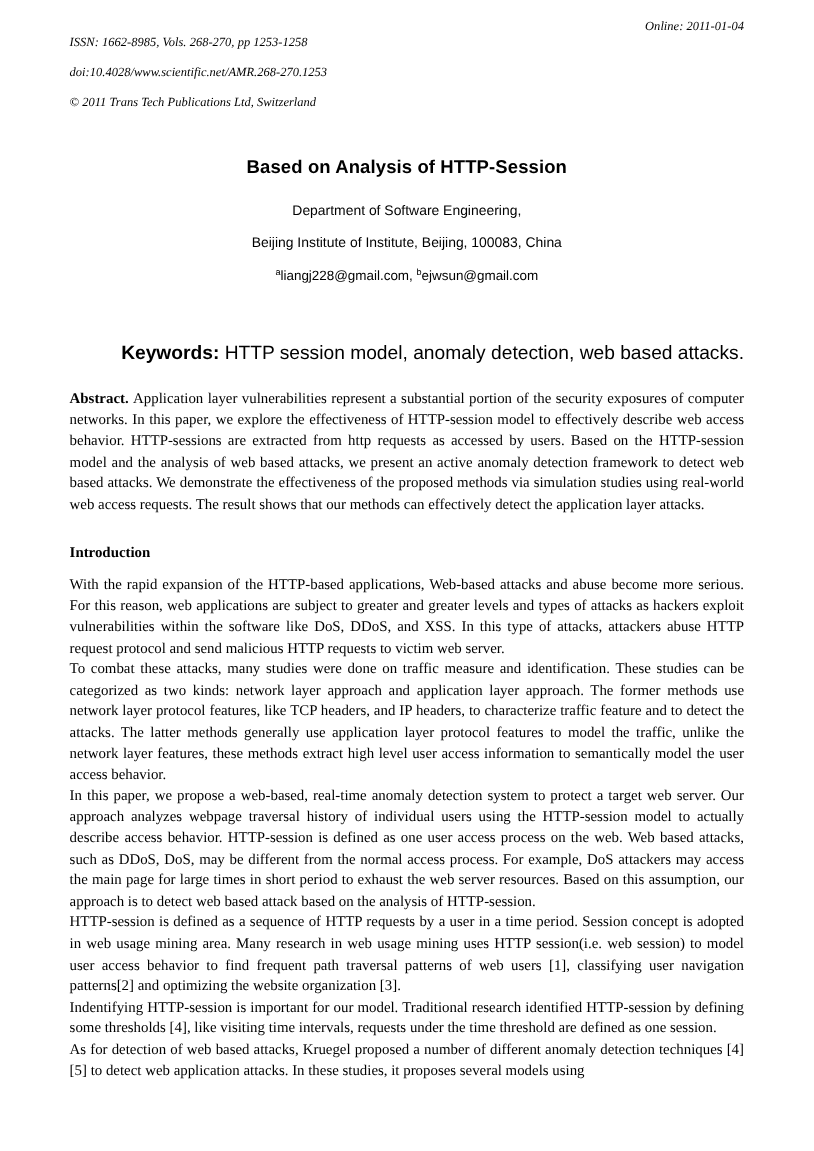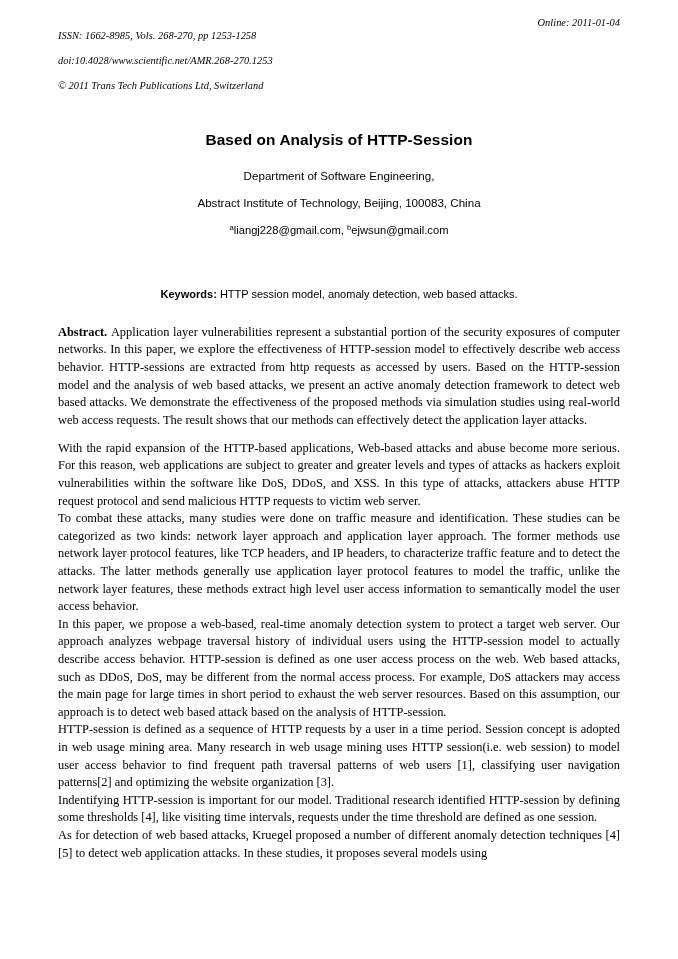--- a/index.html
+++ b/index.html
@@ -87,23 +87,23 @@
   sup {
     font-size: 0.68em;
     vertical-align: 0.52em;
     line-height: 0;
   }
 
   
   .keywords {
     margin-top: 47px;
     font-family: "Liberation Sans", "DejaVu Sans", sans-serif;
-    font-size: 11px;
+    font-size: 16px;
     line-height: 15px;
-    text-align: center;
+    text-align: right;
   }
   .keywords .kw-label { font-weight: bold; }
 
   
   .abstract {
     margin-top: 22px;
     font-family: "Liberation Serif", "DejaVu Serif", serif;
     font-size: 12.4px;
     line-height: 17.7px;
     text-align: justify;
@@ -148,28 +148,29 @@
     </div>
     <div class="journal-right">Online: 2011-01-04</div>
   </div>
 
   <div class="title-block">
     <span class="title-line">Based on Analysis of HTTP-Session</span>
   </div>
 
   <div class="author-block">
     <div class="affil1">Department of Software Engineering,</div>
-    <div class="affil2">Abstract Institute of Technology, Beijing, 100083, China</div>
+    <div class="affil2">Beijing Institute of Institute, Beijing, 100083, China</div>
     <div class="emails"><sup>a</sup><span>liangj228@gmail.com,</span>&nbsp;<sup>b</sup><span>ejwsun@gmail.com</span></div>
   </div>
 
   <div class="keywords"><span class="kw-label">Keywords:</span>&nbsp;<span>HTTP session model, anomaly detection, web based attacks.</span></div>
 
   <div class="abstract"><span class="ab-label">Abstract.</span>&nbsp;<span>Application layer vulnerabilities represent a substantial portion of the security exposures of computer networks. In this paper, we explore the effectiveness of HTTP-session model to effectively describe web access behavior. HTTP-sessions are extracted from http requests as accessed by users. Based on the HTTP-session model and the analysis of web based attacks, we present an active anomaly detection framework to detect web based attacks. We demonstrate the effectiveness of the proposed methods via simulation studies using real-world web access requests. The result shows that our methods can effectively detect the application layer attacks.</span></div>
 
+  <div class="section-heading">Introduction</div>
 
   <div class="body-text">
     <p>With the rapid expansion of the HTTP-based applications, Web-based attacks and abuse become more serious. For this reason, web applications are subject to greater and greater levels and types of attacks as hackers exploit vulnerabilities within the software like DoS, DDoS, and XSS. In this type of attacks, attackers abuse HTTP request protocol and send malicious HTTP requests to victim web server.</p>
     <p>To combat these attacks, many studies were done on traffic measure and identification. These studies can be categorized as two kinds: network layer approach and application layer approach. The former methods use network layer protocol features, like TCP headers, and IP headers, to characterize traffic feature and to detect the attacks. The latter methods generally use application layer protocol features to model the traffic, unlike the network layer features, these methods extract high level user access information to semantically model the user access behavior.</p>
     <p>In this paper, we propose a web-based, real-time anomaly detection system to protect a target web server. Our approach analyzes webpage traversal history of individual users using the HTTP-session model to actually describe access behavior. HTTP-session is defined as one user access process on the web. Web based attacks, such as DDoS, DoS, may be different from the normal access process. For example, DoS attackers may access the main page for large times in short period to exhaust the web server resources. Based on this assumption, our approach is to detect web based attack based on the analysis of HTTP-session.</p>
     <p>HTTP-session is defined as a sequence of HTTP requests by a user in a time period. Session concept is adopted in web usage mining area. Many research in web usage mining uses HTTP session(i.e. web session) to model user access behavior to find frequent path traversal patterns of web users [1], classifying user navigation patterns[2] and optimizing the website organization [3].</p>
     <p>Indentifying HTTP-session is important for our model. Traditional research identified HTTP-session by defining some thresholds [4], like visiting time intervals, requests under the time threshold are defined as one session.</p>
     <p>As for detection of web based attacks, Kruegel proposed a number of different anomaly detection techniques [4] [5] to detect web application attacks. In these studies, it proposes several models using</p>
   </div>
 

